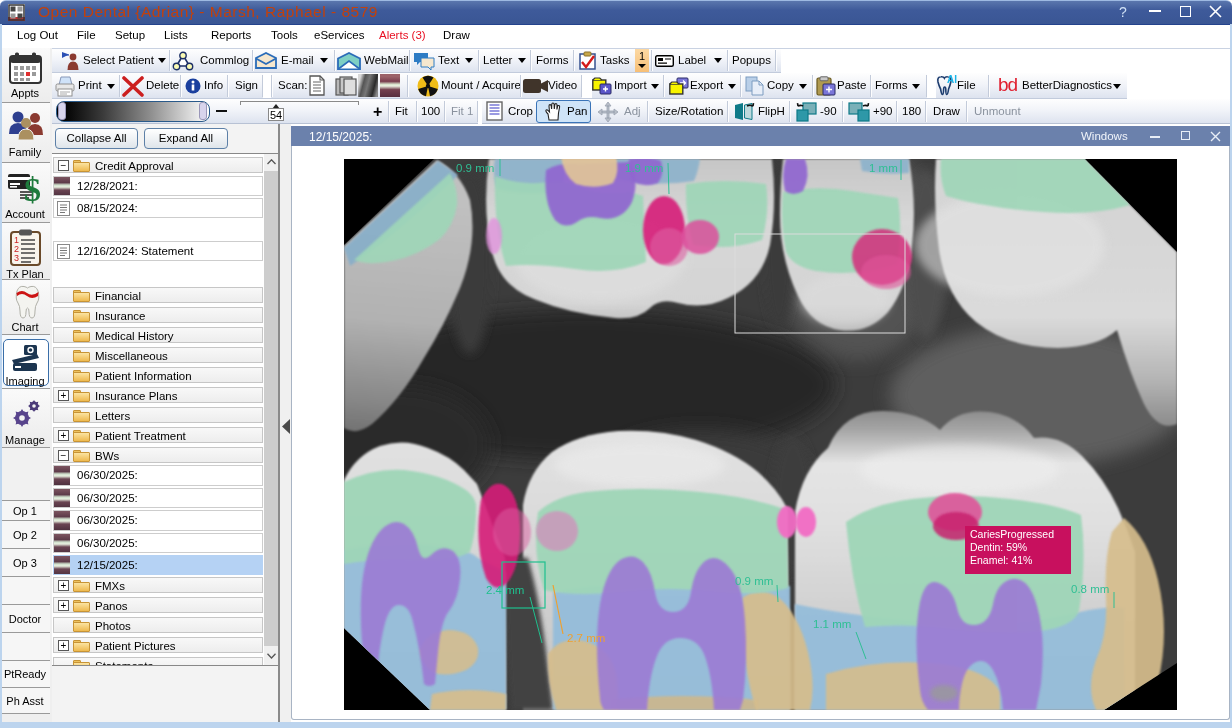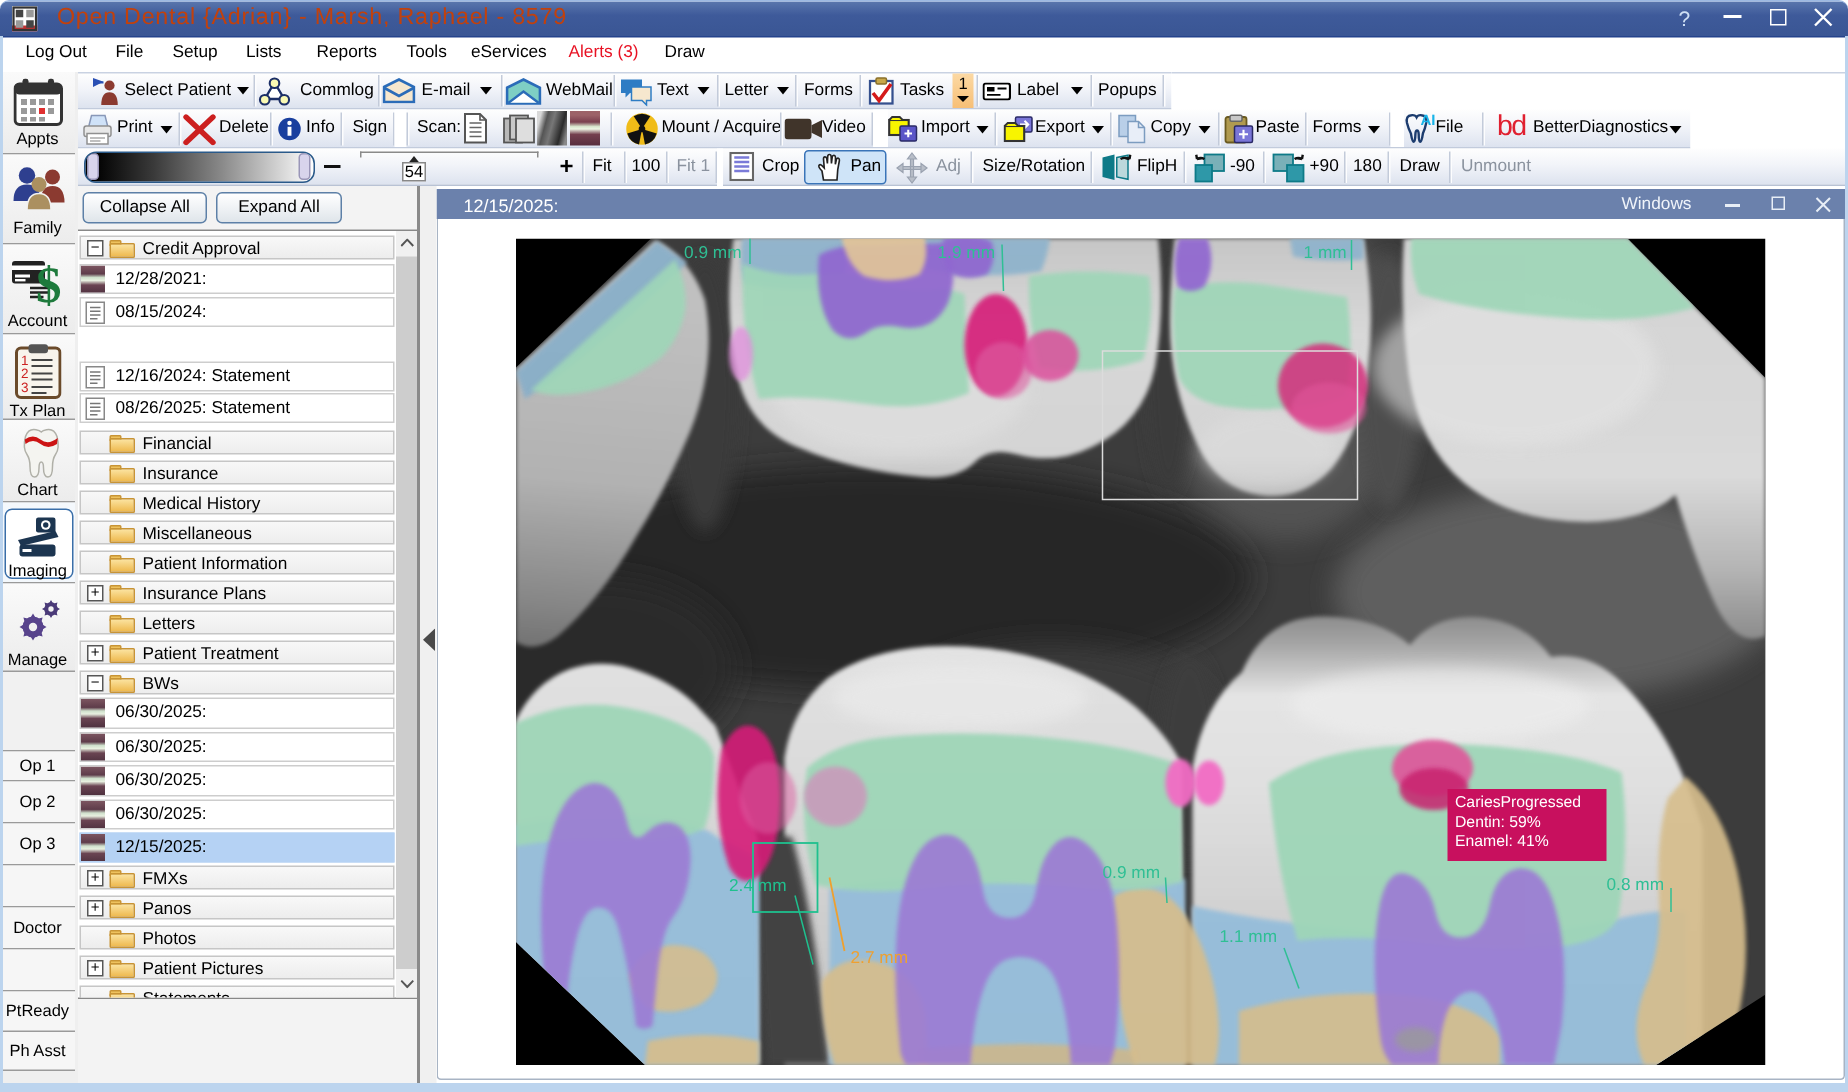--- a/index.html
+++ b/index.html
@@ -428,26 +428,20 @@
         <div class="doc" style="left:3px;top:2px"><svg width="11" height="13" viewBox="0 0 11 13">
             <path d="M2,3 h7 M2,5.5 h7 M2,8 h7 M2,10.5 h5" stroke="#777" stroke-width="1"></path>
           </svg></div>
         <span style="position:absolute;left:23px;top:3px">08/15/2024:</span>
       </div>
     <div class="trow" style="top:86.5px;height:20px">
         <div class="doc" style="left:3px;top:2px"><svg width="11" height="13" viewBox="0 0 11 13">
             <path d="M2,3 h7 M2,5.5 h7 M2,8 h7 M2,10.5 h5" stroke="#777" stroke-width="1"></path>
           </svg></div>
         <span style="position:absolute;left:23px;top:3px">12/16/2024: Statement</span>
-      </div>
-    <div class="trow" style="top:108px;height:20px">
-        <div class="doc" style="left:3px;top:2px"><svg width="11" height="13" viewBox="0 0 11 13">
-            <path d="M2,3 h7 M2,5.5 h7 M2,8 h7 M2,10.5 h5" stroke="#777" stroke-width="1"></path>
-          </svg></div>
-        <span style="position:absolute;left:23px;top:3px">08/26/2025: Statement</span>
       </div>
     <div class="frow" style="top:133px;height:16px">
         <div class="folder" style="left:19px;top:2px">
           <div class="ftab"></div>
           <div class="fbody"></div>
         </div>
         <span style="position:absolute;left:41px;top:2px">Financial</span>
       </div>
     <div class="frow" style="top:152.8px;height:16px">
         <div class="folder" style="left:19px;top:2px">

